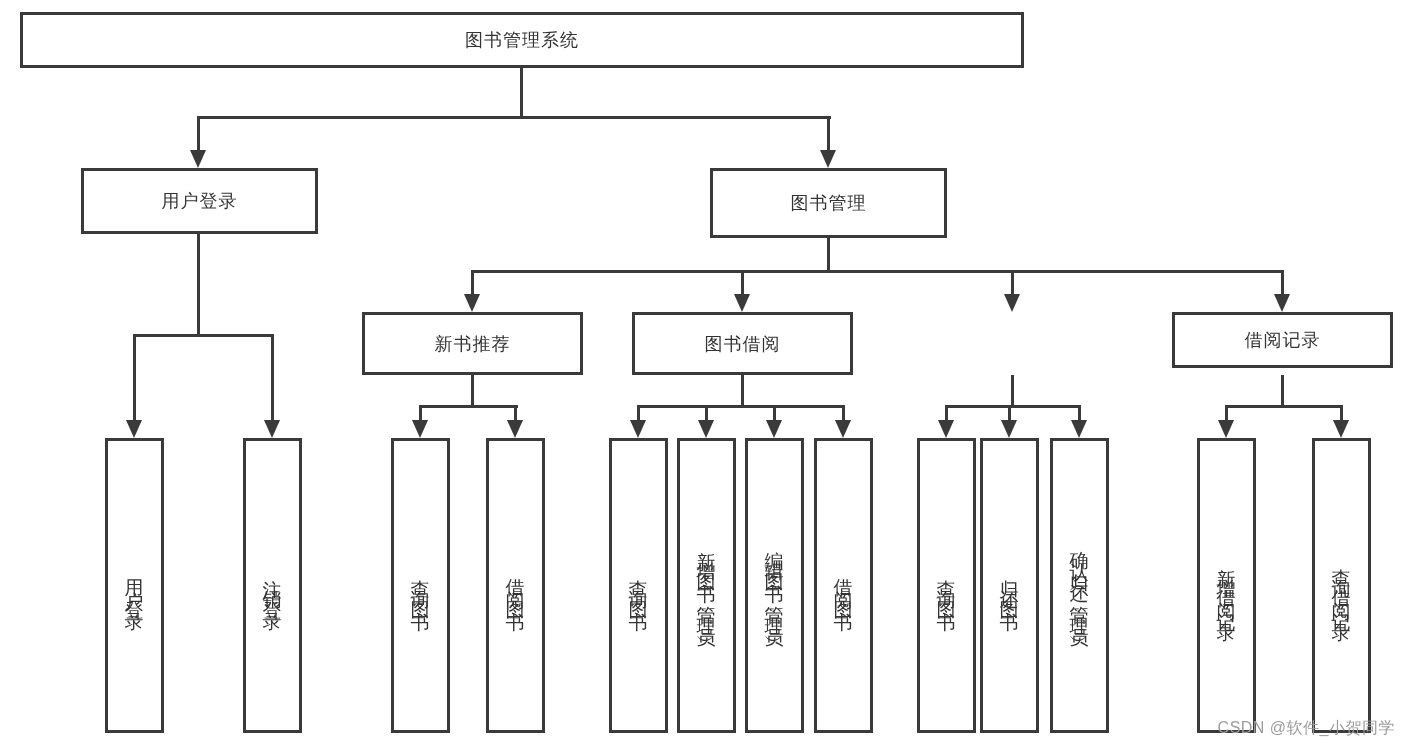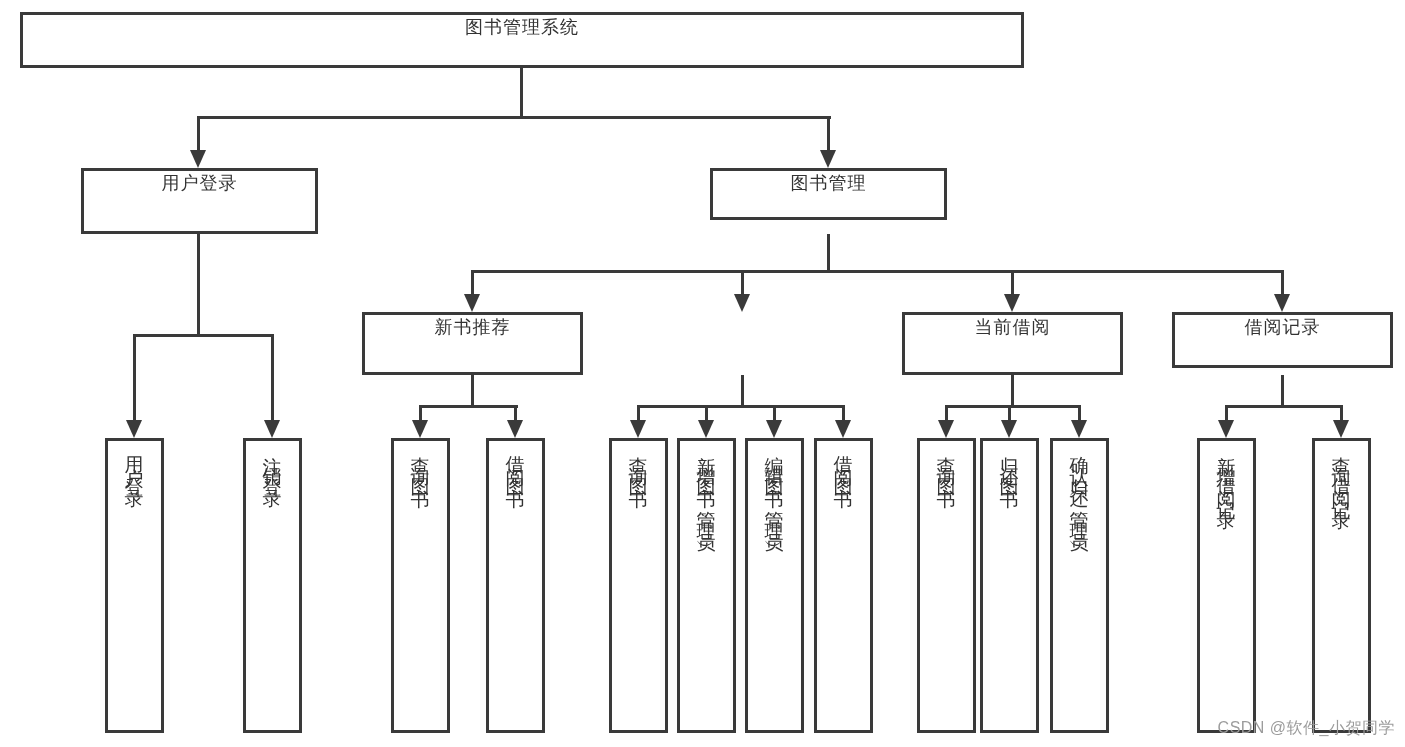--- a/index.html
+++ b/index.html
@@ -15,21 +15,21 @@
     background:var(--background);
     font-family:"Liberation Sans","DejaVu Sans",sans-serif;
     color:var(--text);
     position:relative;
   }
   .canvas{position:absolute;inset:0;width:1405px;height:747px;}
   .node{
     position:absolute;
     background:#fff;
     border:3px solid var(--line);
-    display:flex;align-items:flex-start;justify-content:center;
+    display:flex;align-items:center;justify-content:center;
     color:var(--text);
   }
   .node.h span{font-size:18px;letter-spacing:1px;white-space:nowrap;}
   .node.v span{
     writing-mode:vertical-rl;
     font-size:19px;
     letter-spacing:11px;
     line-height:1;
   }
   .line{position:absolute;background:var(--line);}
@@ -116,29 +116,29 @@
   <div class="arrow" style="left:1218px;top:420px"></div>
   <div class="arrow" style="left:1333px;top:420px"></div>
 
   <div class="node h" style="left:20px;top:12px;width:1004px;height:56px">
     <span>图书管理系统</span>
   </div>
 
   <div class="node h" style="left:81px;top:168px;width:237px;height:66px">
     <span>用户登录</span>
   </div>
-  <div class="node h" style="left:710px;top:168px;width:237px;height:52px">
+  <div class="node h" style="left:710px;top:168px;width:237px;height:70px">
     <span>图书管理</span>
   </div>
 
   <div class="node h" style="left:362px;top:312px;width:221px;height:63px">
     <span>新书推荐</span>
   </div>
-  <div class="node h" style="left:902px;top:312px;width:221px;height:63px">
-    <span>当前借阅</span>
+  <div class="node h" style="left:632px;top:312px;width:221px;height:63px">
+    <span>图书借阅</span>
   </div>
   <div class="node h" style="left:1172px;top:312px;width:221px;height:56px">
     <span>借阅记录</span>
   </div>
 
   <div class="node v" style="left:105px;top:438px;width:59px;height:295px">
     <span>用户登录</span>
   </div>
   <div class="node v" style="left:243px;top:438px;width:59px;height:295px">
     <span>注销登录</span>

